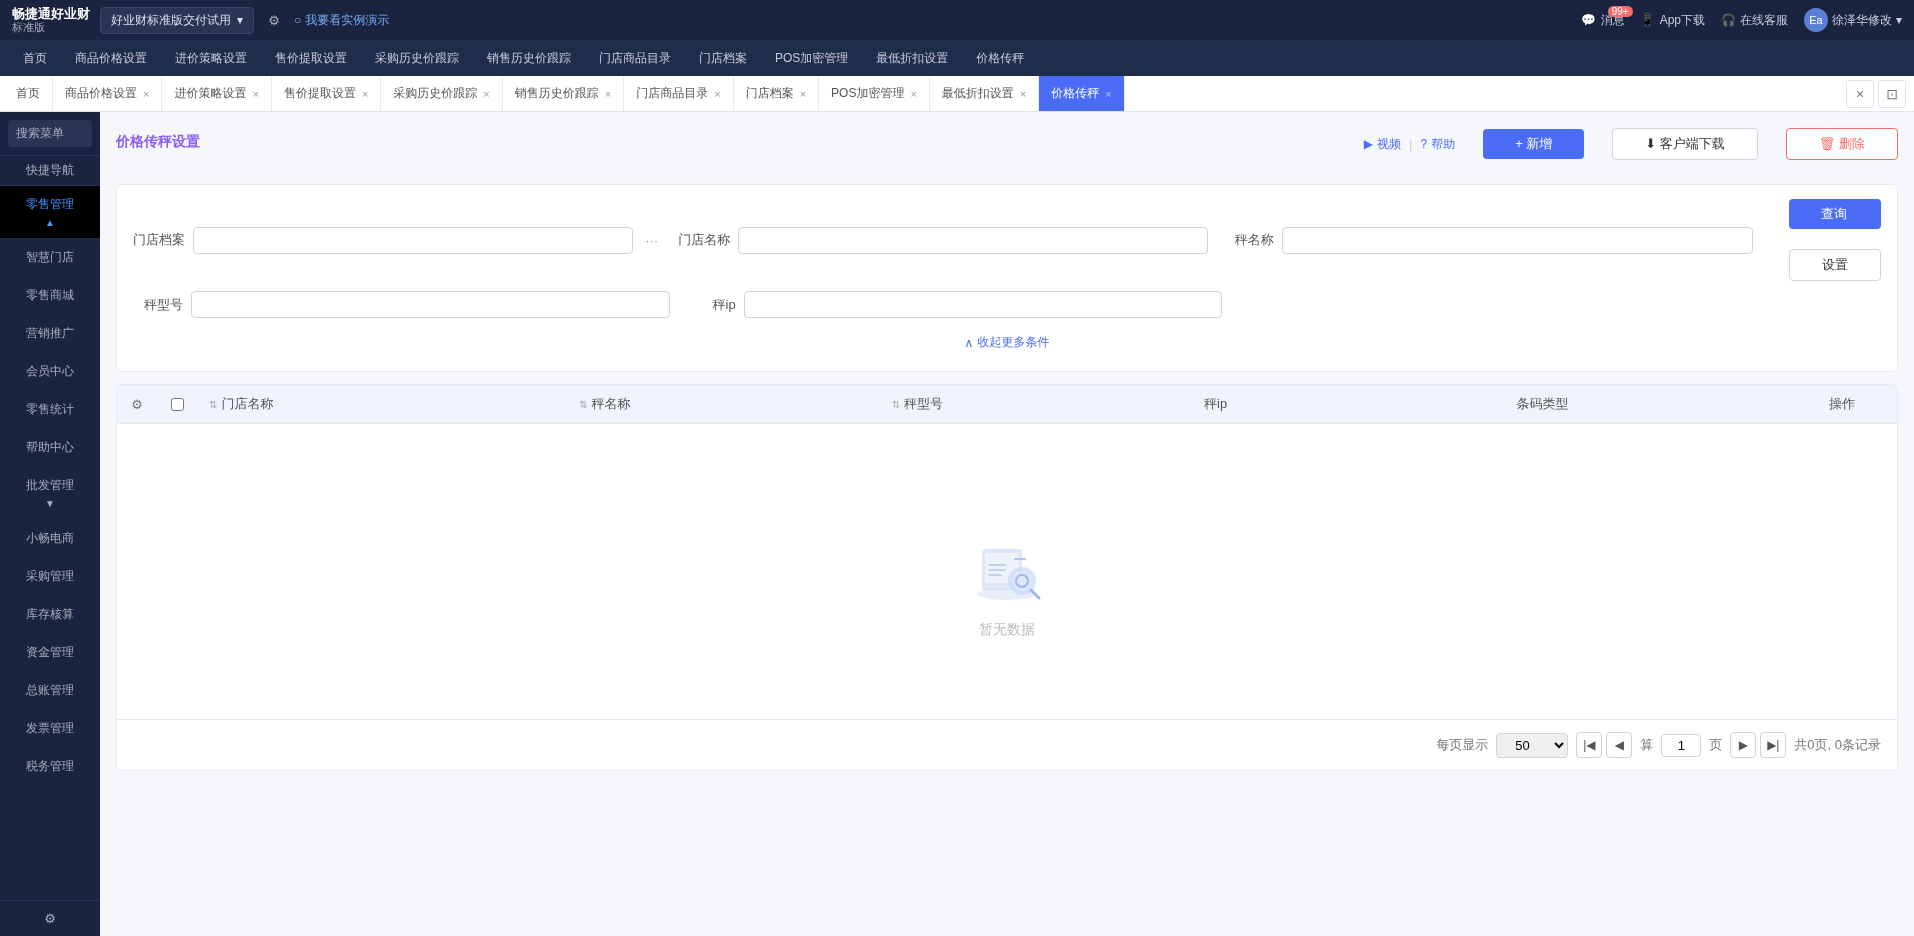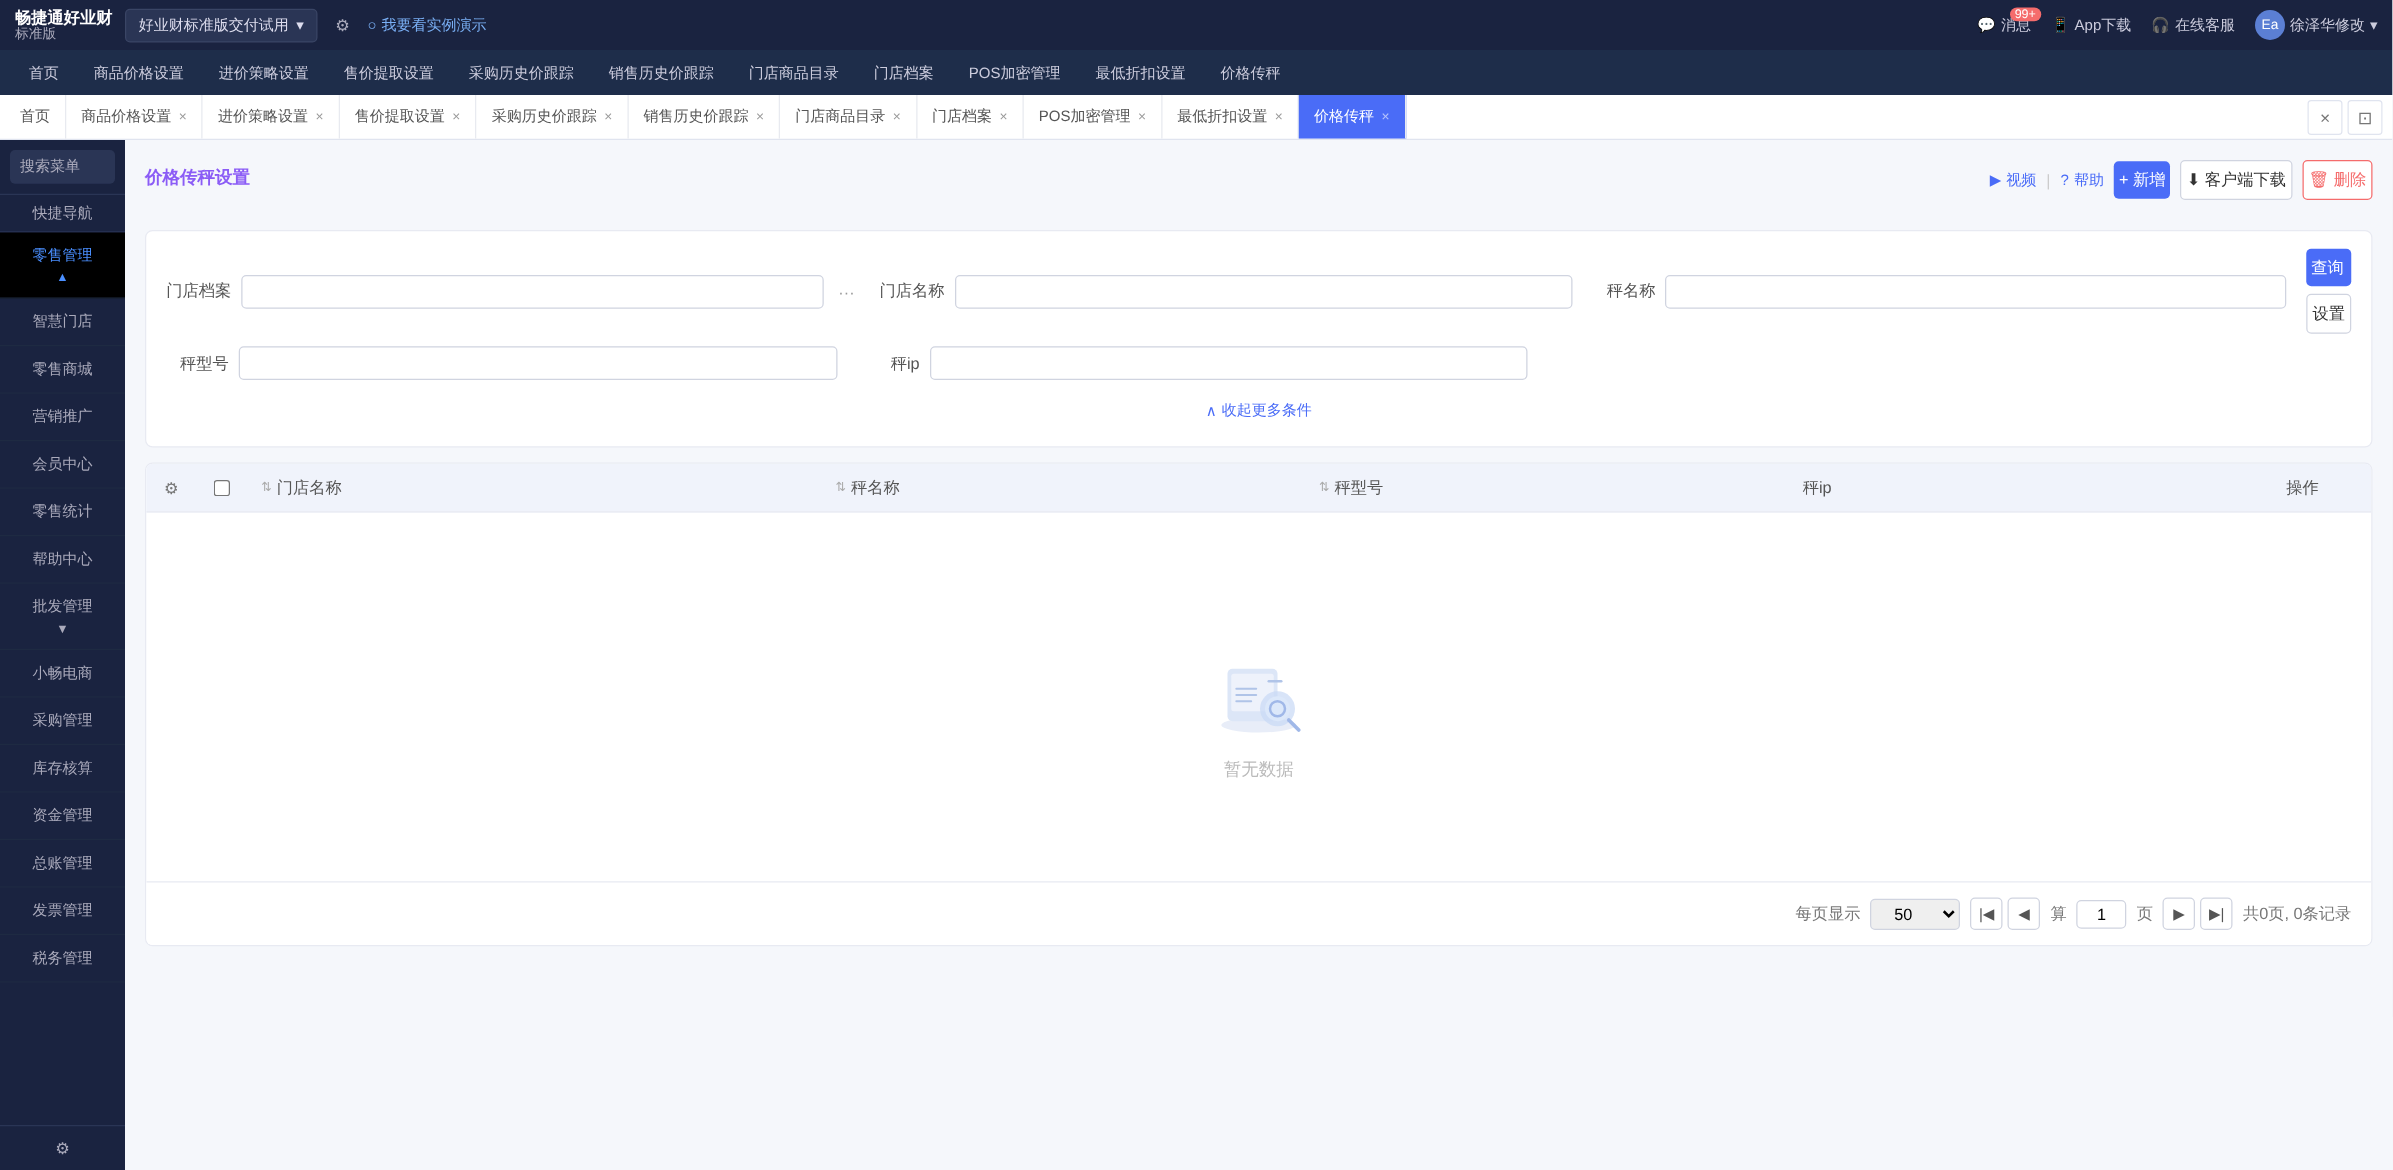--- a/index.html
+++ b/index.html
@@ -47,21 +47,21 @@
     .sidebar-settings { margin-top: auto; padding: 10px; text-align: center; border-top: 1px solid #2a3555; cursor: pointer; color: #aab; }
 
     
     .content { flex: 1; background: #f5f7fb; overflow-y: auto; padding: 16px; }
     .page-title { font-size: 14px; font-weight: 700; color: #8b5cf6; margin-bottom: 16px; }
 
     
     .content-toolbar { display: flex; align-items: center; justify-content: flex-end; gap: 8px; margin-bottom: 12px; }
     .toolbar-link { font-size: 12px; color: #4a6cf7; display: flex; align-items: center; gap: 4px; cursor: pointer; }
     .toolbar-sep { color: #ccc; }
-    .btn { padding: 6px 4px; border-radius: 4px; font-size: 13px; cursor: pointer; border: none; display: flex; align-items: center; gap: 4px; }
+    .btn { padding: 6px 32px; border-radius: 4px; font-size: 13px; cursor: pointer; border: none; display: flex; align-items: center; gap: 4px; margin-left: 20px; }
     .btn-primary { background: #4a6cf7; color: #fff; }
     .btn-default { background: #fff; color: #333; border: 1px solid #d0d4e0; }
     .btn-danger { background: #fff; color: #f56c6c; border: 1px solid #f56c6c; }
 
     
     .filter-panel { background: #fff; border-radius: 6px; padding: 14px 16px; margin-bottom: 12px; border: 1px solid #e8eaf2; }
     .filter-row { display: flex; align-items: center; gap: 16px; margin-bottom: 10px; }
     .filter-row:last-child { margin-bottom: 0; }
     .filter-item { display: flex; align-items: center; gap: 8px; flex: 1; }
     .filter-label { font-size: 13px; color: #555; white-space: nowrap; min-width: 50px; text-align: right; }
@@ -262,21 +262,21 @@
           <span class="filter-dots">···</span>
         </div>
         <div class="filter-item">
           <span class="filter-label">门店名称</span>
           <input class="filter-input" type="text" style="">
         </div>
         <div class="filter-item">
           <span class="filter-label">秤名称</span>
           <input class="filter-input" type="text" style="">
         </div>
-        <div style="display:flex;flex-direction:column;gap:6px;">
+        <div style="display:flex;flex-direction:column;gap:20px;">
           <button class="btn btn-primary">查询</button>
           <button class="btn btn-default">设置</button>
         </div>
       </div>
       <div class="filter-row">
         <div class="filter-item">
           <span class="filter-label">秤型号</span>
           <input class="filter-input" type="text" style="">
         </div>
         <div class="filter-item">
@@ -305,20 +305,23 @@
         <div class="th col-name">
           <span class="sort-icon">⇅</span>
           <span>秤名称</span>
         </div>
         <div class="th col-model">
           <span class="sort-icon">⇅</span>
           <span>秤型号</span>
         </div>
         <div class="th col-ip">
           <span>秤ip</span>
+        </div>
+        <div class="th col-barcode">
+          <span>条码类型</span>
         </div>
         <div class="th col-action">
           <span>操作</span>
         </div>
       </div>
 
       <div class="table-empty">
         <div class="empty-icon">
           <svg class="empty-svg" viewBox="0 0 100 80" xmlns="http://www.w3.org/2000/svg">
             <ellipse cx="50" cy="65" rx="30" ry="6" fill="#e8edf8"></ellipse>

